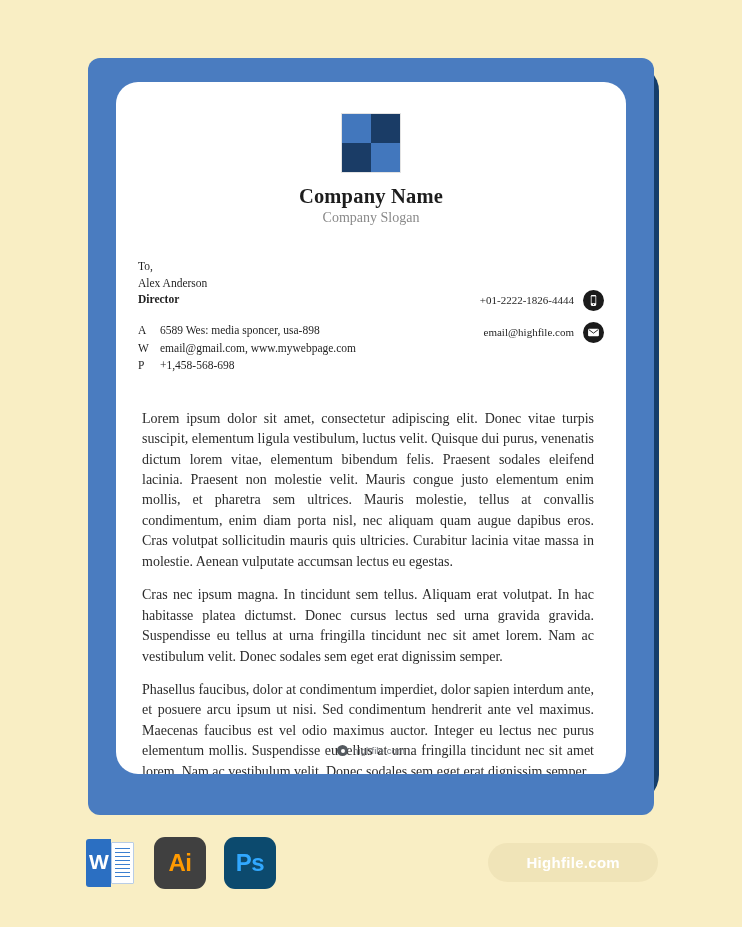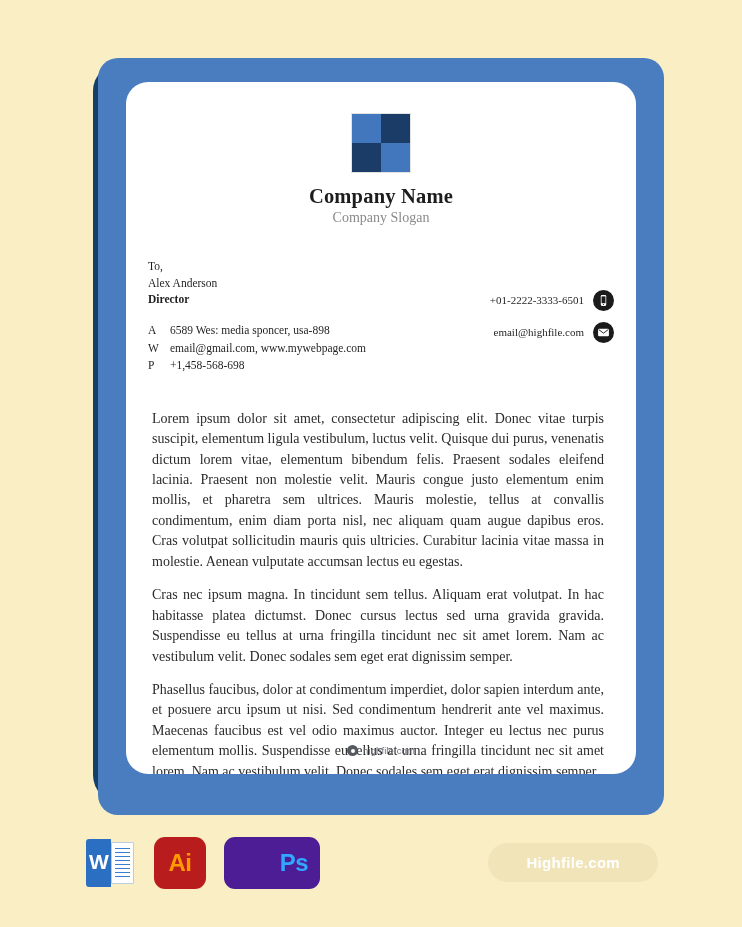--- a/index.html
+++ b/index.html
@@ -18,24 +18,24 @@
   }
   #card-shadow{
     position:absolute;
     left:5px;top:5px;
     width:566px;height:740px;
     background:#153e6b;
     border-radius:28px;
   }
   #card-frame{
     position:absolute;
-    left:10px;top:0;
+    left:0;top:0;
     width:566px;height:757px;
     background:#4a7cc0;
-    border-radius:20px;
+    border-radius:12px;
   }
   #page{
     position:absolute;
     left:28px;top:24px;
     width:510px;height:692px;
     background:#ffffff;
     border-radius:22px;
     overflow:hidden;
   }
   
@@ -232,24 +232,24 @@
     width:23px;height:42px;
     background:#fff;
     border:1px solid #b9cde6;
     border-radius:1px;
     display:flex;flex-direction:column;justify-content:center;
     gap:2.4px;padding:0 3px;
     box-sizing:border-box;
   }
   #icon-word .w-line{height:1.6px;background:#3b7fd0;}
   
-  #icon-ai{background:#b91c1c;}
+  #icon-ai{background:#404040;}
   #icon-ai span{color:#ff9a00;font-size:24px;letter-spacing:-.5px;}
   
-  #icon-ps{background:#4c1d95;padding-left:44px;}
+  #icon-ps{background:#0c4a6e;}
   #icon-ps span{color:#31a8ff;font-size:24px;letter-spacing:-.5px;}
 
   #highfile-button{
     margin-left:auto;
     margin-right:84px;
     background:#f0e4b8;
     border-radius:22px;
     padding:11px 38px;
     font-family:"Liberation Sans", sans-serif;
     font-size:15px;
@@ -298,21 +298,21 @@
               </div>
               <div class="sender-line">
                 <span class="sender-key">P</span>
                 <span class="sender-val">+1,458-568-698</span>
               </div>
             </div>
         </div>
 
         <div id="company-contacts">
             <div class="contact-item">
-              <div class="contact-text">+01-2222-3333-6501</div>
+              <div class="contact-text">+01-2222-1826-4444</div>
               <div class="contact-icon">
                 <svg width="13" height="13" viewBox="0 0 24 24">
                   <rect x="7" y="2" width="10" height="20" rx="2" fill="#ffffff"></rect>
                   <rect x="8.4" y="4.4" width="7.2" height="12.6" fill="#1b1b1b"></rect>
                   <circle cx="12" cy="19.4" r="1" fill="#1b1b1b"></circle>
                 </svg>
               </div>
             </div>
             <div class="contact-item">
               <div class="contact-text">email@highfile.com</div>

